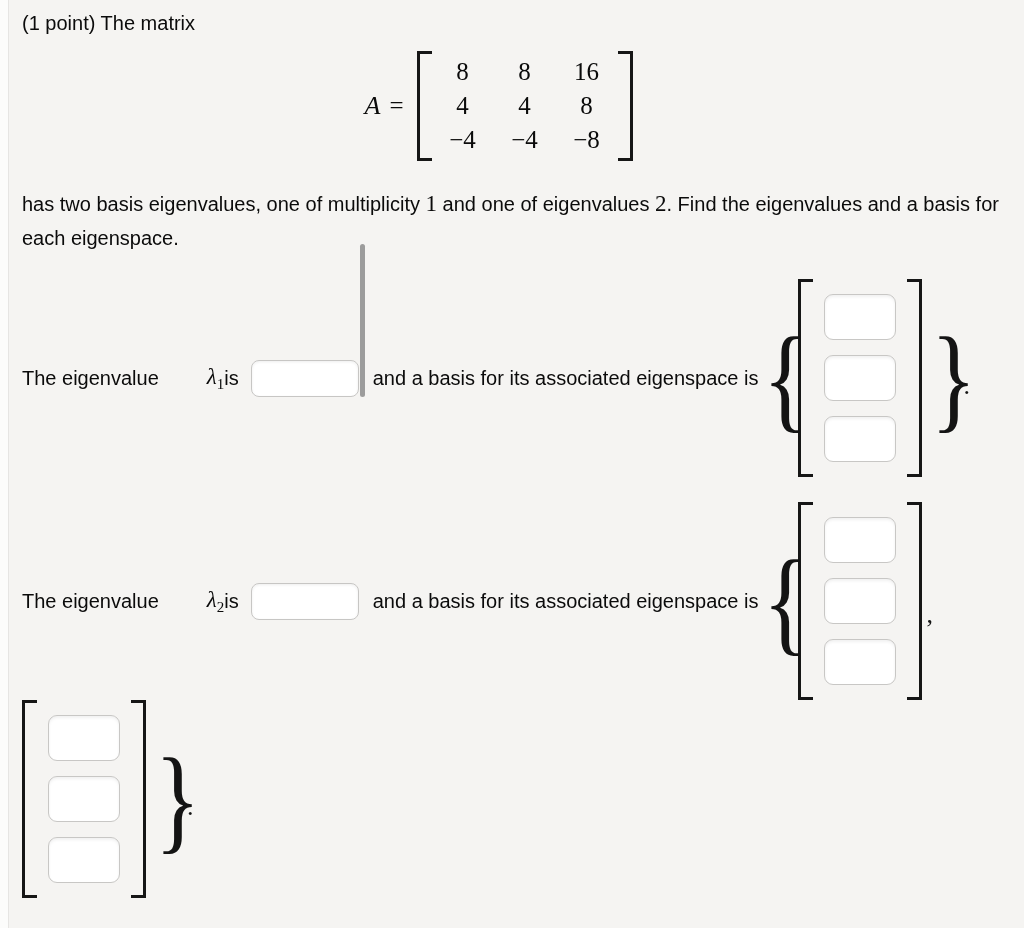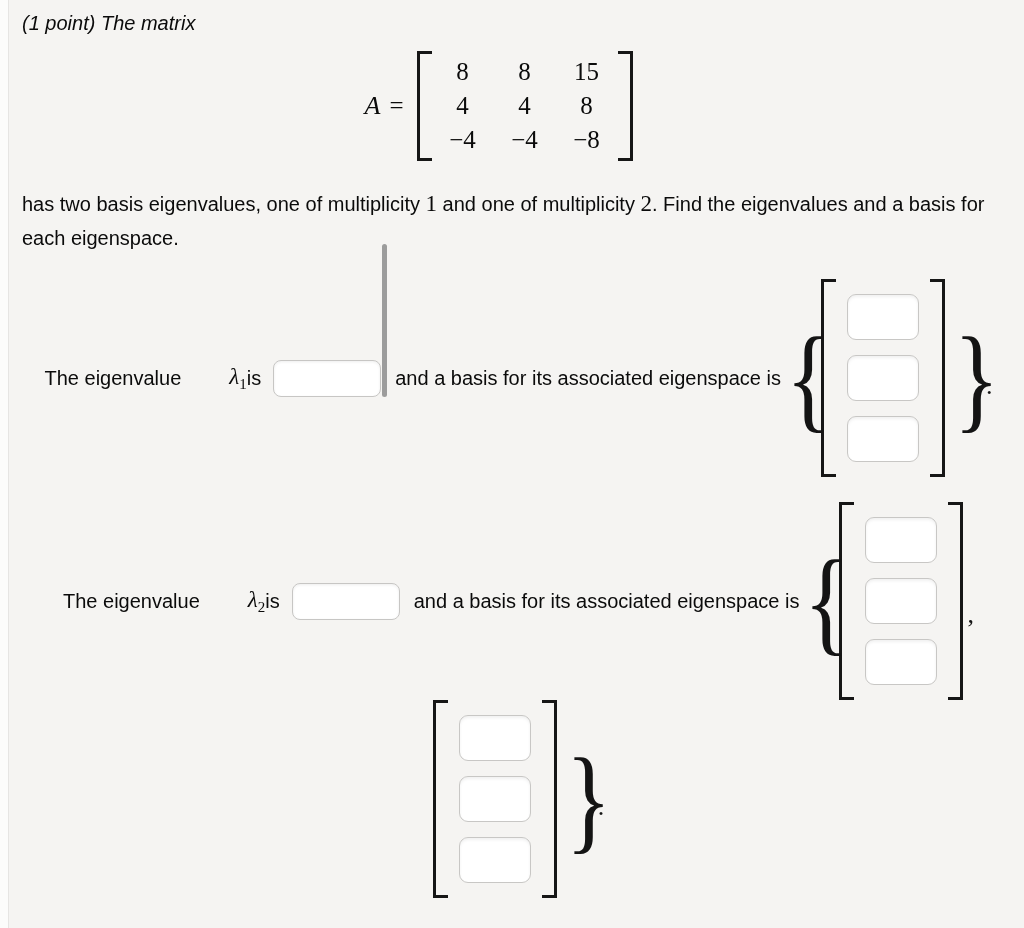--- a/index.html
+++ b/index.html
@@ -17,21 +17,21 @@
     width: 8px; height: 100%;
     background: #fcfcfb;
     border-right: 1px solid #e6e5e3;
   }
   .content {
     position: absolute; left: 9px; top: 0;
     width: 1006px;
     padding: 12px 0 0 13px;
     box-sizing: border-box;
   }
-  .intro-line { white-space: nowrap; font-style: italic; }
+  .intro-line { white-space: nowrap; }
 
   
   .matrix-display {
     display: flex; justify-content: center; align-items: center;
     margin: 16px 40px 0 0;
   }
   .matrix-symbol { font-family: "Liberation Serif", serif; font-style: italic; font-size: 26px; }
   .equals-sign { font-family: "Liberation Serif", serif; font-size: 25px; margin: 0 0 0 9px; }
   .mtx { display: flex; align-items: stretch; margin-left: 13px; }
   .bkt { width: 12px; }
@@ -46,21 +46,20 @@
   }
 
   
   .description { margin: 26px 0 0 0; width: 985px; line-height: 34px; }
   .mnum { font-family: "Liberation Serif", serif; font-size: 23px; }
 
   
   .answer-line {
     display: flex; align-items: center; flex-wrap: wrap;
     margin-top: 25px;
-    justify-content: center;
   }
   .answer-line.first { margin-top: 24px; }
   .lam { font-family: "Liberation Serif", serif; font-style: italic; font-size: 23px; margin-left: 48px; }
   .lam sub { font-family: "Liberation Serif", serif; font-style: normal; font-size: 15px; vertical-align: -5px; }
   .ev-wrap { position: relative; display: inline-block; margin: 0 14px 0 12px; }
   input.ev-input {
     width: 108px; height: 37px;
     border: 1.5px solid #c7c6c4; border-radius: 8px;
     background: #ffffff;
     box-shadow: inset 0 1px 3px rgba(0,0,0,.07);
@@ -110,34 +109,34 @@
   </div>
 
   <div class="matrix-display">
     <span class="matrix-symbol">A</span>
     <span class="equals-sign">=</span>
     <div class="mtx">
       <div class="bkt l"></div>
       <div class="mgrid">
         <span>8</span>
         <span>8</span>
-        <span>15</span>
+        <span>16</span>
         <span>4</span>
         <span>4</span>
         <span>8</span>
         <span>−4</span>
         <span>−4</span>
         <span>−8</span>
       </div>
       <div class="bkt r"></div>
     </div>
   </div>
 
   <div class="description">
-    <span>has two basis eigenvalues, one of multiplicity </span><span class="mnum">1</span><span> and one of multiplicity </span><span class="mnum">2</span><span>. Find the eigenvalues and a basis for each eigenspace.</span>
+    <span>has two basis eigenvalues, one of multiplicity </span><span class="mnum">1</span><span> and one of eigenvalues </span><span class="mnum">2</span><span>. Find the eigenvalues and a basis for each eigenspace.</span>
   </div>
 
   <div class="answer-line first">
     <span>The eigenvalue </span>
     <span class="lam"><span>λ</span><sub>1</sub></span>
     <span> is</span>
     <span class="ev-wrap">
       <input type="text" class="ev-input" value="" style="">
       <span class="drag-bar"></span>
     </span>

